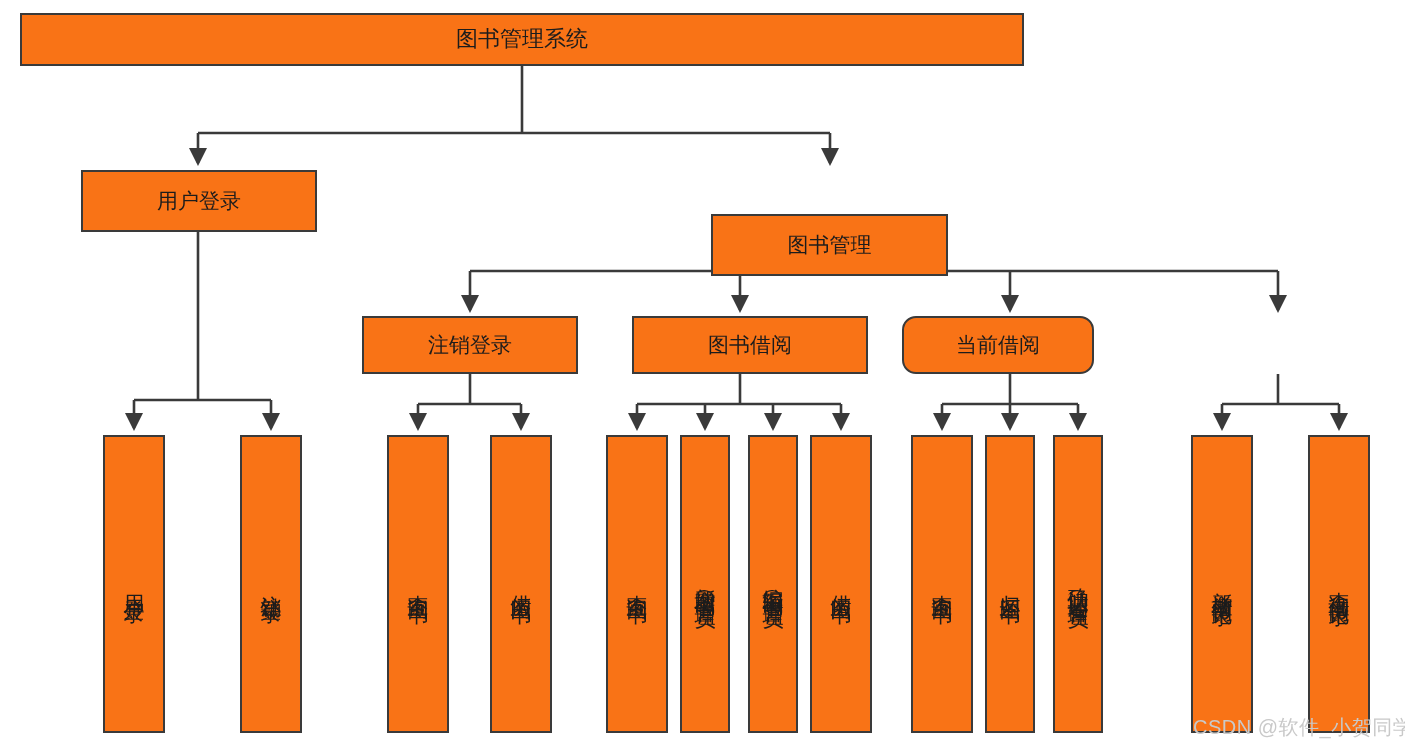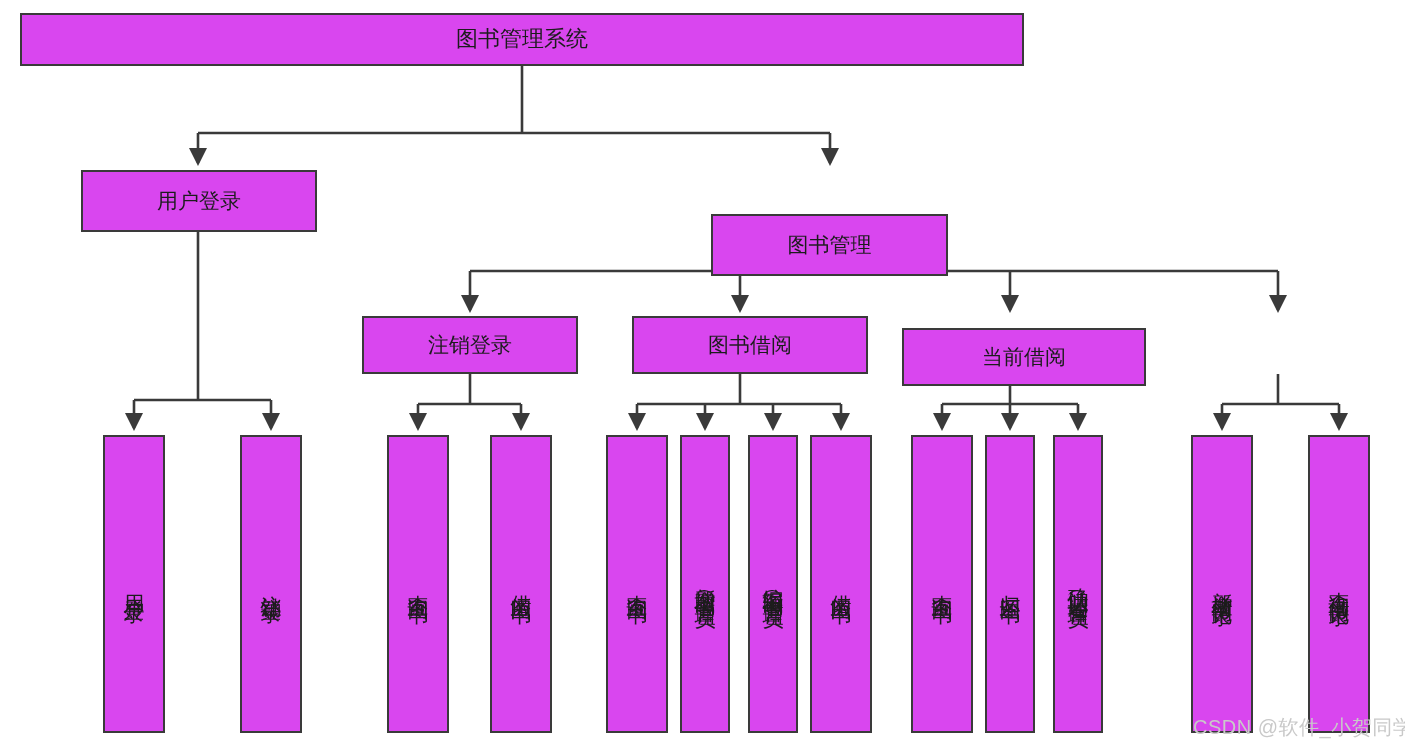--- a/index.html
+++ b/index.html
@@ -20,21 +20,21 @@
   #edges {
     position: absolute;
     left: 0;
     top: 0;
     width: 1405px;
     height: 747px;
   }
   .node {
     position: absolute;
     box-sizing: border-box;
-    background: #d946ef;
+    background: #f97316;
     border: 2px solid #3a3a3a;
     display: flex;
     align-items: center;
     justify-content: center;
     color: #1c1c1c;
     z-index: 2;
   }
   .node .label {
     display: block;
     text-align: center;
@@ -132,21 +132,21 @@
   <div class="node horiz" style="left:711px; top:170px; width:237px; height:62px;margin-top:44px;">
     <span class="label">图书管理</span>
   </div>
 
   <div class="node horiz" style="left:362px; top:316px; width:216px; height:58px;">
     <span class="label">注销登录</span>
   </div>
   <div class="node horiz" style="left:632px; top:316px; width:236px; height:58px;">
     <span class="label">图书借阅</span>
   </div>
-  <div class="node horiz" style="left:902px; top:328px; width:244px; height:58px;">
+  <div class="node horiz" style="left:902px; top:316px; width:192px; height:58px;border-radius:14px;">
     <span class="label">当前借阅</span>
   </div>
 
   <div class="node vert" style="left:103px; top:435px; width:62px; height:298px;">
     <span class="label">用户登录</span>
   </div>
   <div class="node vert" style="left:240px; top:435px; width:62px; height:298px;">
     <span class="label">注销登录</span>
   </div>
 

